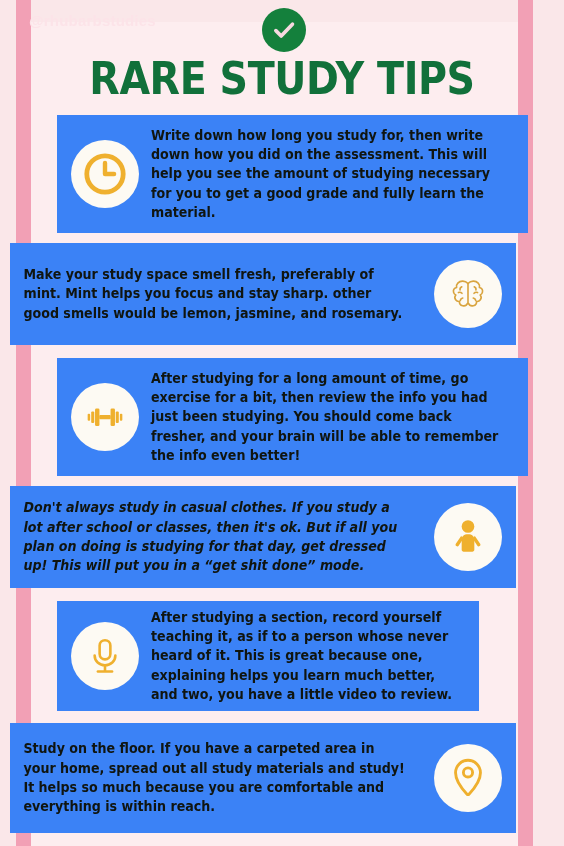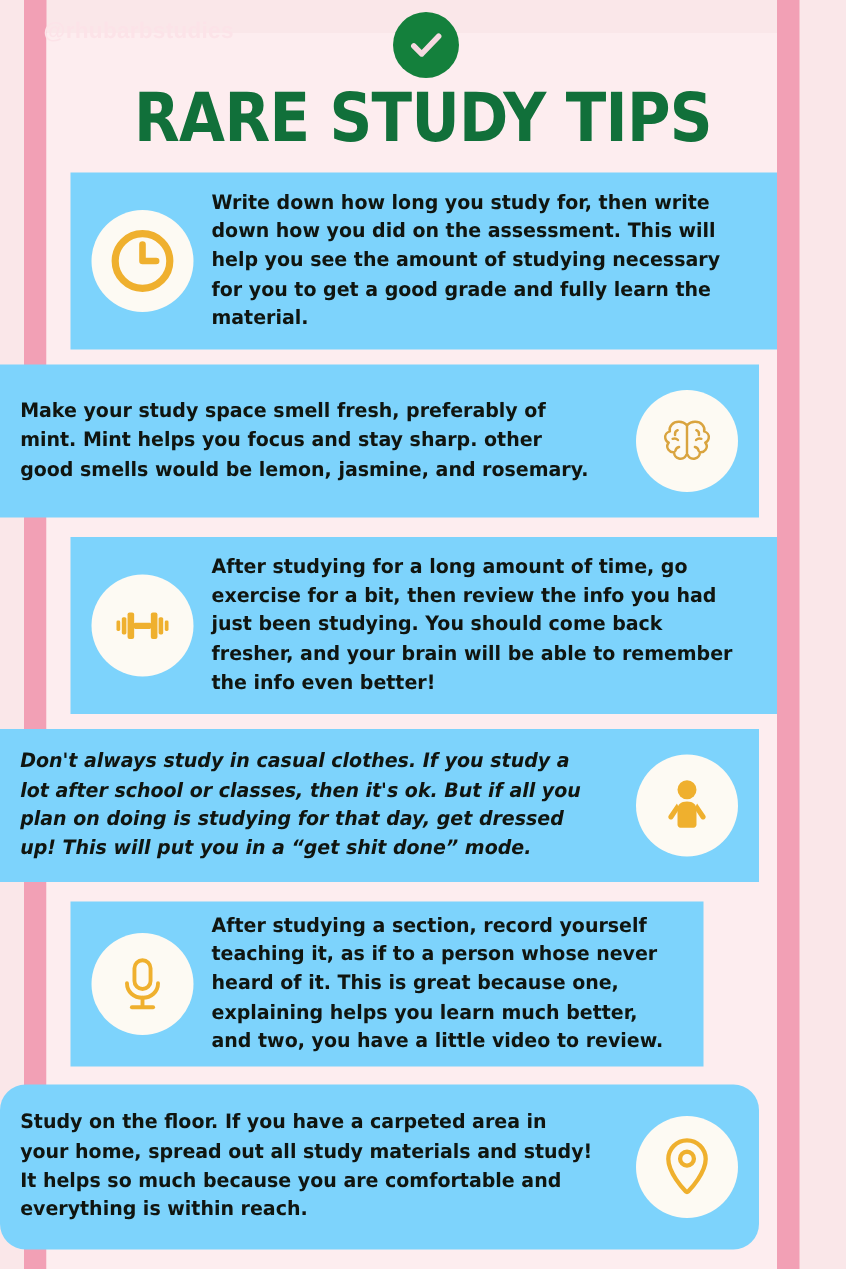--- a/index.html
+++ b/index.html
@@ -46,22 +46,22 @@
     text-align:center; z-index:6;
     font-family:"DejaVu Sans", sans-serif;
     font-size:45px; font-weight:700;
     color:#11703a; letter-spacing:-0.5px;
     transform:scaleX(.88); transform-origin:center;
     white-space:nowrap;
   }
   
   .tip {
     position:absolute; z-index:5;
-    background:#7dd3fc;
-    display:flex; align-items:center;
+    background:#3b82f6;
+    display:flex; align-items:center;margin-left:10px;
   }
   .tip.left-icon  { flex-direction:row; }
   .tip.right-icon { flex-direction:row-reverse; }
   .tip-icon {
     flex:0 0 auto;
     width:68px; height:68px; border-radius:50%;
     background:#fdfaf3;
     display:flex; align-items:center; justify-content:center;
   }
   .tip.left-icon  .tip-icon { margin-left:14px; margin-right:12px; }
@@ -76,21 +76,21 @@
     transform:scaleX(.96); transform-origin:left center;
   }
   .tip.right-icon .tip-text { padding-left:14px; padding-right:0; }
 
   
   #tip-1 { left:47px;  top:115px; width:471px; height:118px; }
   #tip-2 { left:0px;   top:243px; width:506px; height:102px; }
   #tip-3 { left:47px;  top:358px; width:471px; height:118px; }
   #tip-4 { left:0px;   top:486px; width:506px; height:102px;font-style:italic; }
   #tip-5 { left:47px;  top:601px; width:422px; height:110px; }
-  #tip-6 { left:0px;   top:723px; width:506px; height:110px;border-radius:17px; }
+  #tip-6 { left:0px;   top:723px; width:506px; height:110px; }
 </style>
 </head>
 <body>
 
 <div id="poster">
 
   <div class="frame-stripe-left"></div>
   <div class="frame-stripe-right"></div>
   <div class="inner-panel"></div>
 

